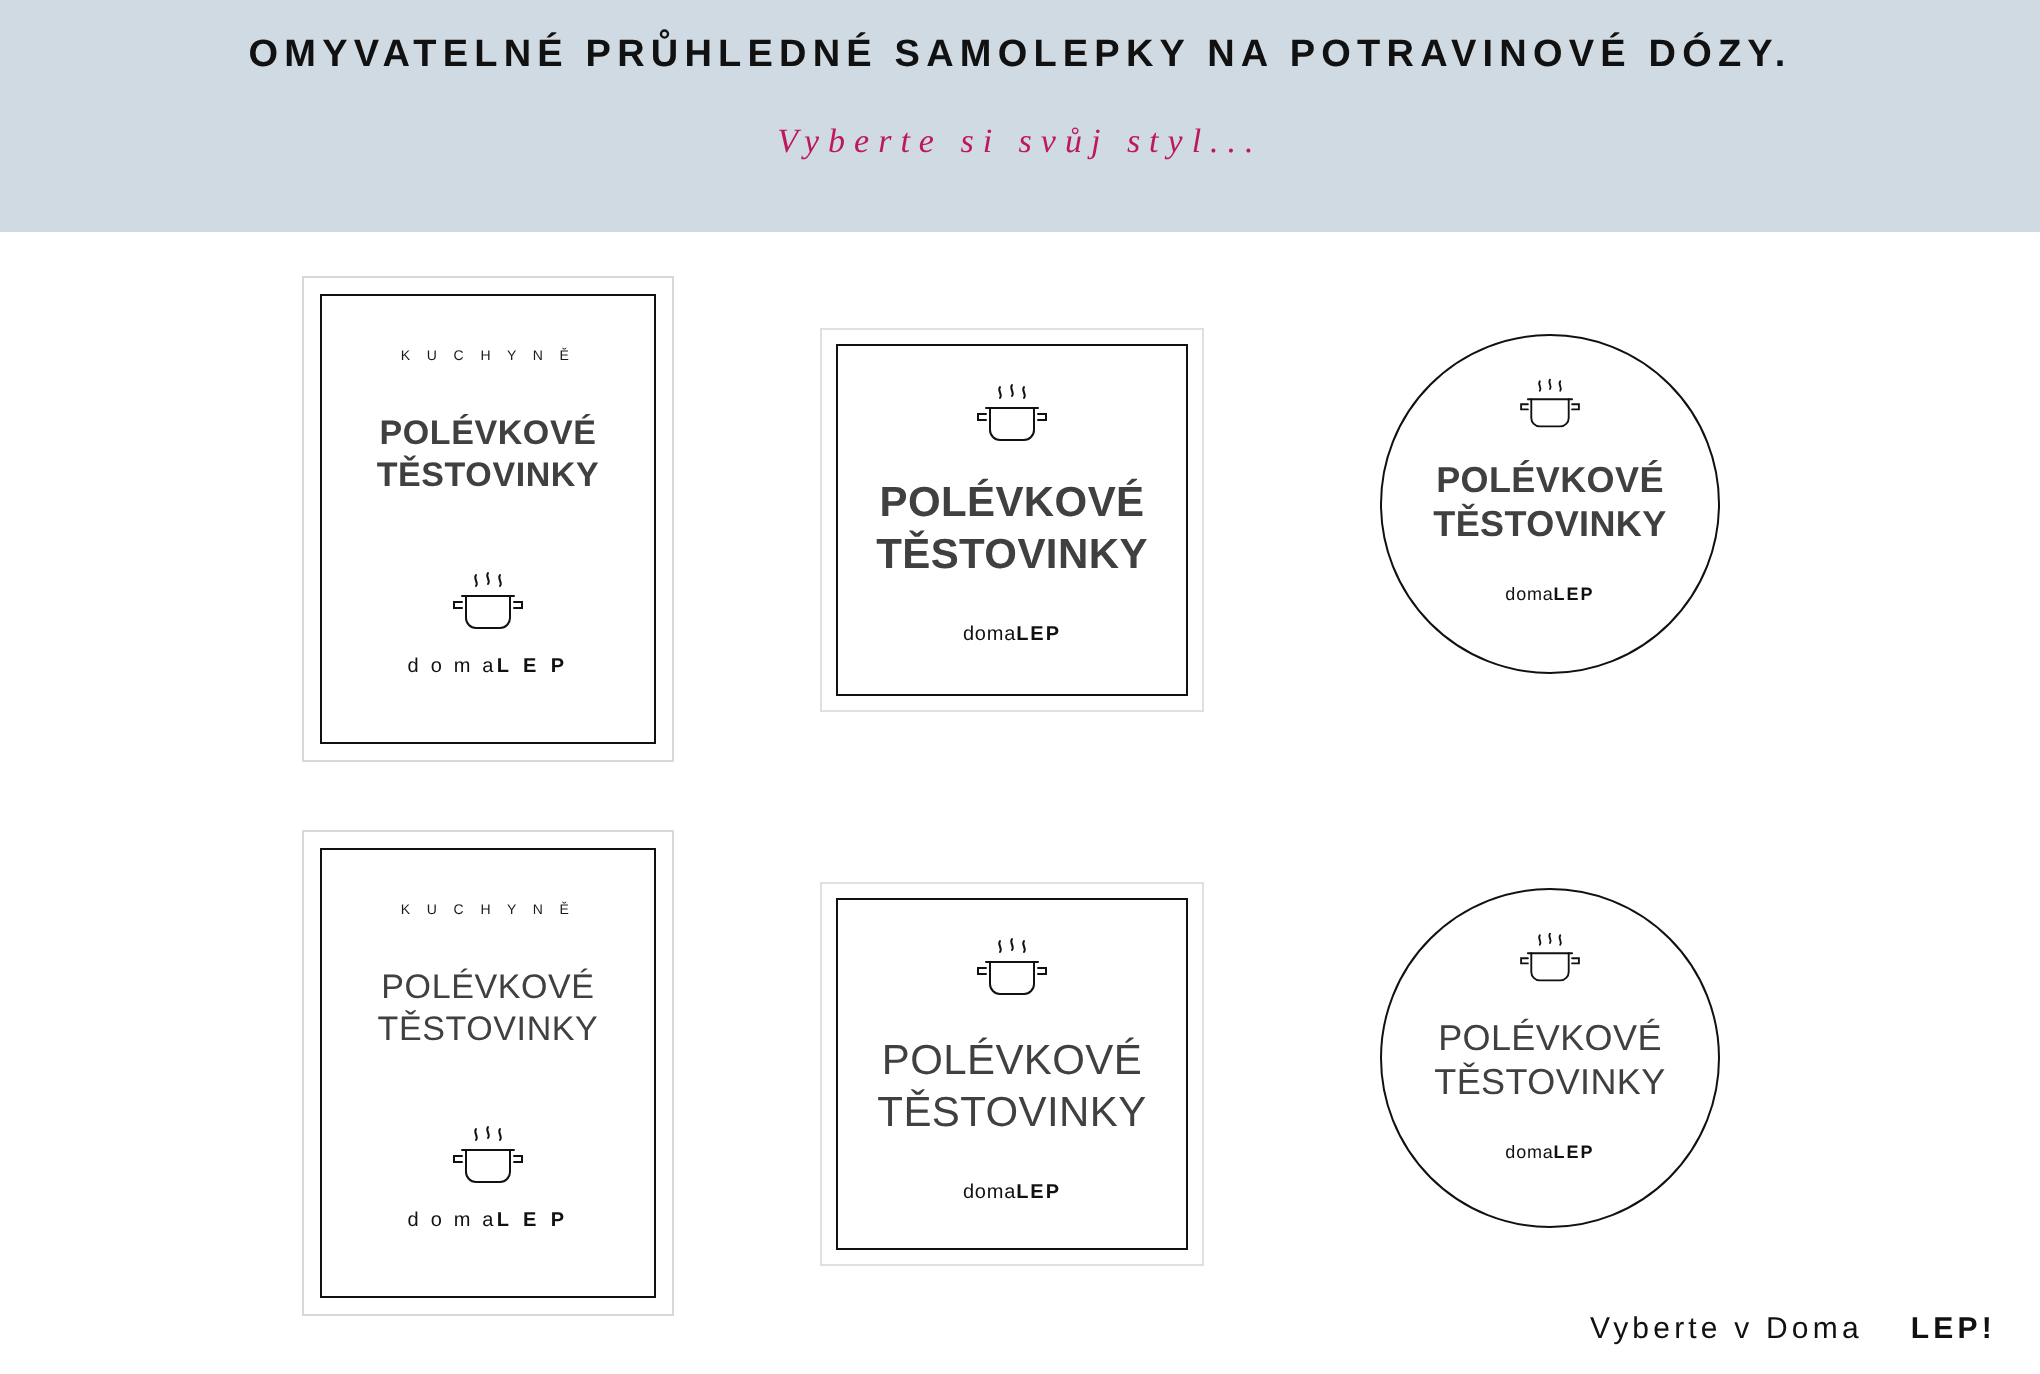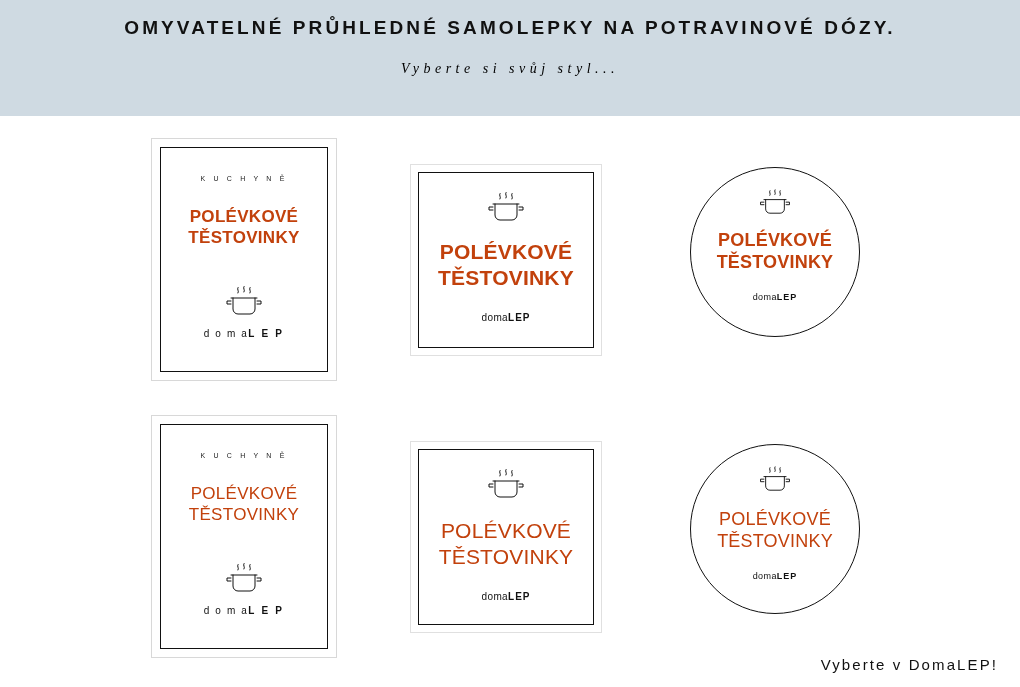--- a/index.html
+++ b/index.html
@@ -39,33 +39,33 @@
     font-weight: bold;
     letter-spacing: 3.1px;
     color: #111111;
     text-align: center;
     white-space: nowrap;
   }
   .banner-sub {
     margin-top: 22px;
     font-family: "Liberation Serif", serif;
     font-style: italic;
-    font-size: 14px;
+    font-size: 17px;
     letter-spacing: 4.5px;
-    color: #000000;
+    color: #be185d;
     text-align: right;
     white-space: nowrap;
   }
 
   
   .label-title {
     font-weight: bold;
     text-align: center;
     line-height: 1.22;
-    color: #c2410c;
+    color: #404040;
   }
   .label-title.light {
     font-weight: normal;
   }
   .kuchyne {
     font-size: 7px;
     letter-spacing: 3.2px;
     text-align: center;
     color: #1a1a1a;
   }
@@ -149,21 +149,22 @@
   .footer-note {
     position: absolute;
     right: 22px;
     bottom: 14px;
     font-size: 15px;
     letter-spacing: 2.1px;
     color: #111111;
     white-space: nowrap;
   }
   .footer-note .bold {
-    font-weight: normal;
+    font-weight: bold;
+    margin-left: 24px;
   }
 </style>
 </head>
 <body>
 
 <div class="page">
 
   <div class="banner">
     <div class="banner-title">OMYVATELNÉ PRŮHLEDNÉ SAMOLEPKY NA POTRAVINOVÉ DÓZY.</div>
     <div class="banner-sub">Vyberte si svůj styl...</div>

